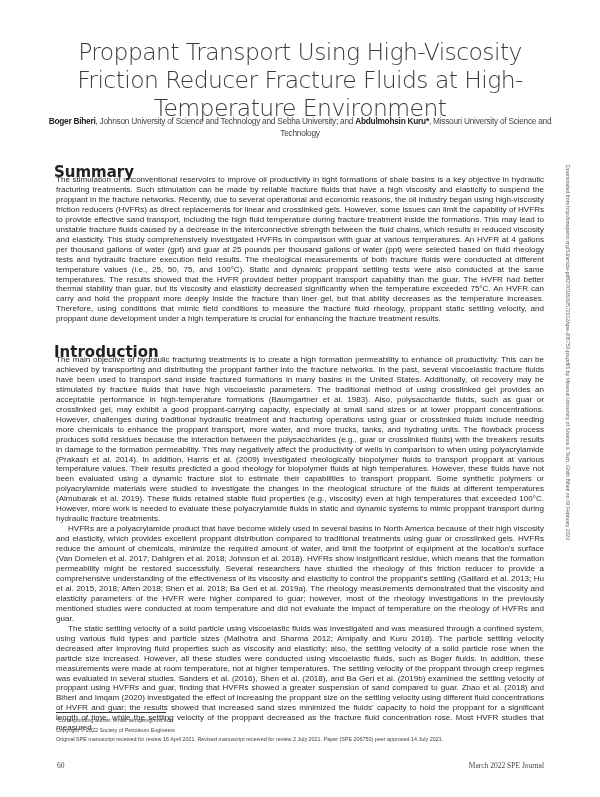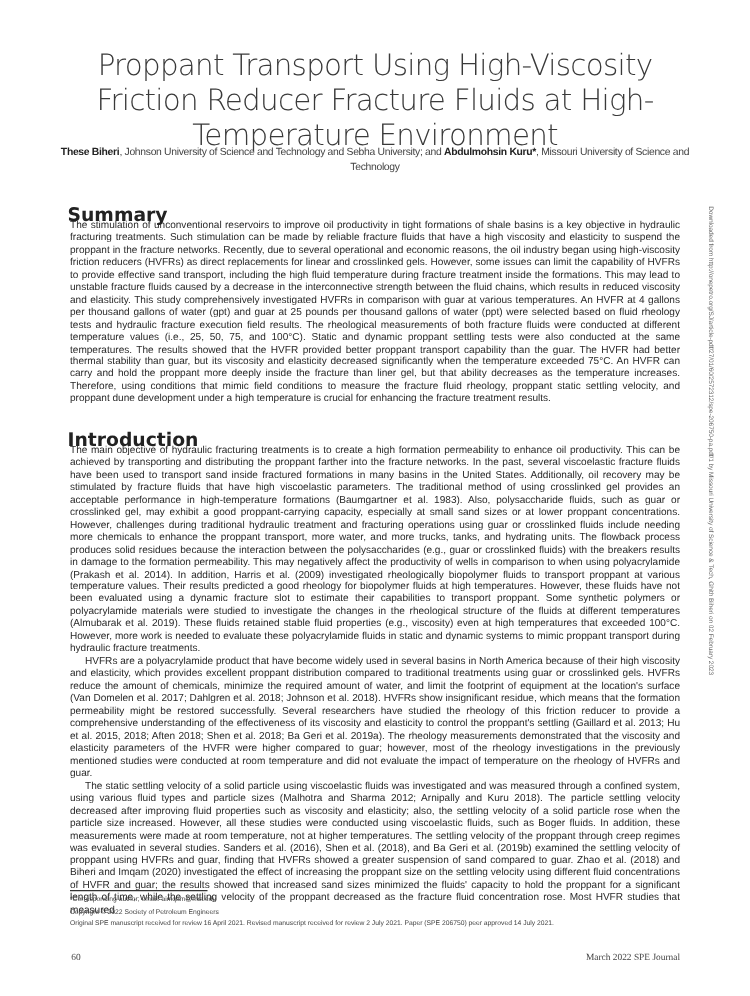--- a/index.html
+++ b/index.html
@@ -47,21 +47,21 @@
     position: absolute; left: 0; top: 0; transform-origin: 0 0; transform: translate(0, 0) rotate(90deg) translate(0, -8px);
     font-family: "Liberation Sans", sans-serif; font-size: 5.2px; color: #666; white-space: nowrap; letter-spacing: -0.05px;
   }
 </style>
 </head>
 <body>
 
 <h1 class="title">Proppant Transport Using High-Viscosity Friction Reducer Fracture Fluids at High-Temperature Environment</h1>
 
 <div class="authors">
-  <b>These Biheri</b><span>, Johnson University of Science and Technology and Sebha University; and </span><b>Abdulmohsin Kuru*</b><span>, Missouri University of Science and Technology</span>
+  <b>Boger Biheri</b><span>, Johnson University of Science and Technology and Sebha University; and </span><b>Abdulmohsin Kuru*</b><span>, Missouri University of Science and Technology</span>
 </div>
 
 <h2 class="heading" style="top:163px;">Summary</h2>
 <div class="body" style="top:175px;">
   <p>The stimulation of unconventional reservoirs to improve oil productivity in tight formations of shale basins is a key objective in hydraulic fracturing treatments. Such stimulation can be made by reliable fracture fluids that have a high viscosity and elasticity to suspend the proppant in the fracture networks. Recently, due to several operational and economic reasons, the oil industry began using high-viscosity friction reducers (HVFRs) as direct replacements for linear and crosslinked gels. However, some issues can limit the capability of HVFRs to provide effective sand transport, including the high fluid temperature during fracture treatment inside the formations. This may lead to unstable fracture fluids caused by a decrease in the interconnective strength between the fluid chains, which results in reduced viscosity and elasticity. This study comprehensively investigated HVFRs in comparison with guar at various temperatures. An HVFR at 4 gallons per thousand gallons of water (gpt) and guar at 25 pounds per thousand gallons of water (ppt) were selected based on fluid rheology tests and hydraulic fracture execution field results. The rheological measurements of both fracture fluids were conducted at different temperature values (i.e., 25, 50, 75, and 100°C). Static and dynamic proppant settling tests were also conducted at the same temperatures. The results showed that the HVFR provided better proppant transport capability than the guar. The HVFR had better thermal stability than guar, but its viscosity and elasticity decreased significantly when the temperature exceeded 75°C. An HVFR can carry and hold the proppant more deeply inside the fracture than liner gel, but that ability decreases as the temperature increases. Therefore, using conditions that mimic field conditions to measure the fracture fluid rheology, proppant static settling velocity, and proppant dune development under a high temperature is crucial for enhancing the fracture treatment results.</p>
 </div>
 
 <h2 class="heading" style="top:343px;">Introduction</h2>
 <div class="body" style="top:355px;">
   <p>The main objective of hydraulic fracturing treatments is to create a high formation permeability to enhance oil productivity. This can be achieved by transporting and distributing the proppant farther into the fracture networks. In the past, several viscoelastic fracture fluids have been used to transport sand inside fractured formations in many basins in the United States. Additionally, oil recovery may be stimulated by fracture fluids that have high viscoelastic parameters. The traditional method of using crosslinked gel provides an acceptable performance in high-temperature formations (Baumgartner et al. 1983). Also, polysaccharide fluids, such as guar or crosslinked gel, may exhibit a good proppant-carrying capacity, especially at small sand sizes or at lower proppant concentrations. However, challenges during traditional hydraulic treatment and fracturing operations using guar or crosslinked fluids include needing more chemicals to enhance the proppant transport, more water, and more trucks, tanks, and hydrating units. The flowback process produces solid residues because the interaction between the polysaccharides (e.g., guar or crosslinked fluids) with the breakers results in damage to the formation permeability. This may negatively affect the productivity of wells in comparison to when using polyacrylamide (Prakash et al. 2014). In addition, Harris et al. (2009) investigated rheologically biopolymer fluids to transport proppant at various temperature values. Their results predicted a good rheology for biopolymer fluids at high temperatures. However, these fluids have not been evaluated using a dynamic fracture slot to estimate their capabilities to transport proppant. Some synthetic polymers or polyacrylamide materials were studied to investigate the changes in the rheological structure of the fluids at different temperatures (Almubarak et al. 2019). These fluids retained stable fluid properties (e.g., viscosity) even at high temperatures that exceeded 100°C. However, more work is needed to evaluate these polyacrylamide fluids in static and dynamic systems to mimic proppant transport during hydraulic fracture treatments.</p>

